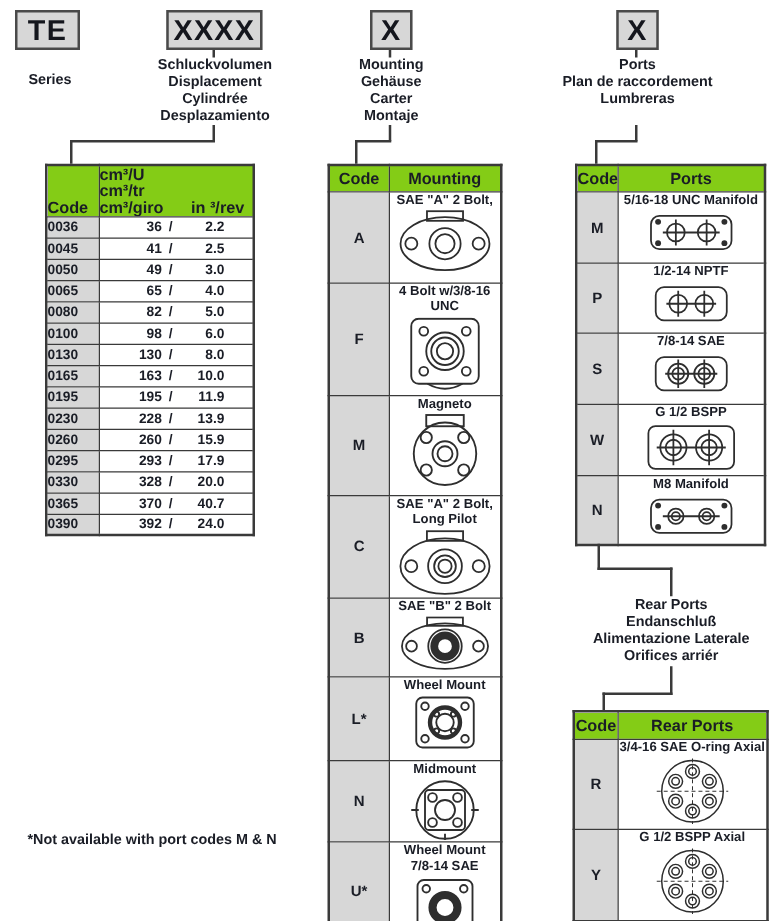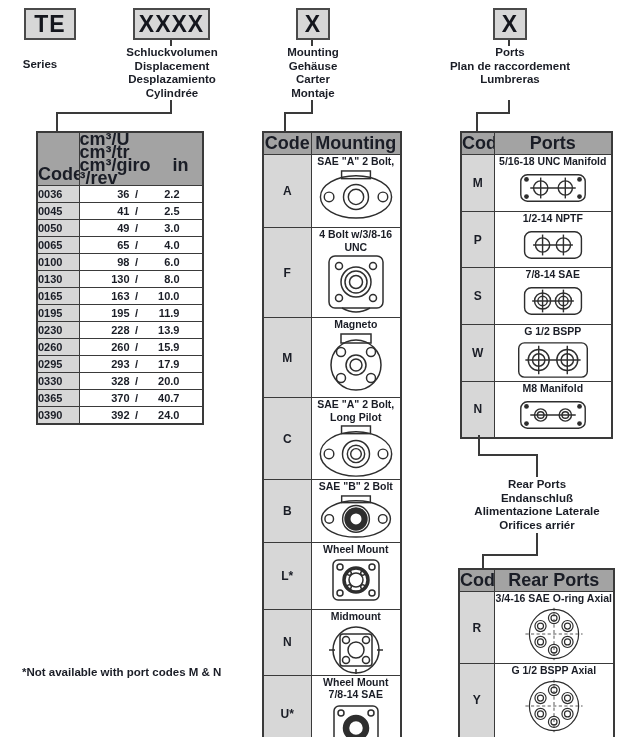--- a/index.html
+++ b/index.html
@@ -13,21 +13,21 @@
     border:2px solid #4a4a4a; display:flex; align-items:center; justify-content:center;
     font-weight:900; font-size:23px; letter-spacing:1px; color:#14161d;
   }
   
   .lbl { position:absolute; text-align:center; font-weight:bold; font-size:11.5px; line-height:13.5px; color:#1a1d26; }
   
   .ln { position:absolute; background:#3a3a3a; }
   
   .tbl { position:absolute; border-collapse:collapse; table-layout:fixed; background:#fff; color:#1a1d26; border:2px solid #3a3a3a; }
   .tbl th, .tbl td { border:1.5px solid #3a3a3a; padding:0; overflow:hidden; }
-  .tbl th { font-weight:bold; font-size:18px; background:#a3a3a3; }
+  .tbl th { font-weight:bold; font-size:13px; background:#84cc16; }
   .code-cell { background:#d7d7d7; font-weight:bold; font-size:11px; text-align:left; padding-left:4px; }
   .code-cell-c { background:#d7d7d7; font-weight:bold; font-size:12px; text-align:center; }
   
   .disp-code-h { vertical-align:bottom; text-align:left; padding:0 0 2px 4px; }
   .disp-unit-h { vertical-align:top; text-align:left; padding:2px 0 0 6px; font-size:12px; line-height:13px; }
   .unit-right { margin-left:22px;margin-top:40px; }
   .val-cell { font-size:11px; font-weight:bold; white-space:nowrap; }
   .metric { display:inline-block; width:50px; text-align:right; }
   .sep    { display:inline-block; width:14px; text-align:center; }
   .imp    { display:inline-block; width:36px; text-align:right; }
@@ -41,30 +41,30 @@
   .icon .mid   { stroke-width:3.5; }
   .icon .dash  { stroke-dasharray:4 3; stroke-width:1; }
   
   .footnote { position:absolute; font-weight:bold; font-size:11.5px; color:#1a1d26; }
 </style>
 </head>
 <body>
 
 <div id="canvas">
 
-  <div class="xbox" style="left:24px;top:8px;width:52px;height:32px">TE</div>
+  <div class="xbox" style="left:12px;top:8px;width:52px;height:32px">TE</div>
   <div class="lbl" style="left:8px;top:58px;width:64px">Series</div>
 
   <div class="xbox" style="left:133px;top:8px;width:77px;height:32px">XXXX</div>
   <div class="ln" style="left:170px;top:40px;width:2px;height:6px"></div>
   <div class="lbl" style="left:97px;top:46px;width:150px">
     <div>Schluckvolumen</div>
     <div>Displacement</div>
+    <div>Cylindrée</div>
     <div>Desplazamiento</div>
-    <div>Cylindrée</div>
   </div>
   <div class="ln" style="left:170px;top:100px;width:2px;height:13px"></div>
   <div class="ln" style="left:56px;top:112px;width:116px;height:2px"></div>
   <div class="ln" style="left:56px;top:112px;width:2px;height:20px"></div>
 
   <div class="xbox" style="left:296px;top:8px;width:34px;height:32px">X</div>
   <div class="ln" style="left:311px;top:40px;width:2px;height:6px"></div>
   <div class="lbl" style="left:253px;top:46px;width:120px">
     <div>Mounting</div>
     <div>Gehäuse</div>
@@ -116,20 +116,24 @@
         <tr style="height:17px">
           <td class="code-cell">0050</td>
           <td class="val-cell"><span class="metric">49</span><span class="sep">/</span><span class="imp">3.0</span></td>
         </tr>
 
         <tr style="height:17px">
           <td class="code-cell">0065</td>
           <td class="val-cell"><span class="metric">65</span><span class="sep">/</span><span class="imp">4.0</span></td>
         </tr>
 
+        <tr style="height:17px">
+          <td class="code-cell">0080</td>
+          <td class="val-cell"><span class="metric">82</span><span class="sep">/</span><span class="imp">5.0</span></td>
+        </tr>
 
         <tr style="height:17px">
           <td class="code-cell">0100</td>
           <td class="val-cell"><span class="metric">98</span><span class="sep">/</span><span class="imp">6.0</span></td>
         </tr>
 
         <tr style="height:17px">
           <td class="code-cell">0130</td>
           <td class="val-cell"><span class="metric">130</span><span class="sep">/</span><span class="imp">8.0</span></td>
         </tr>

